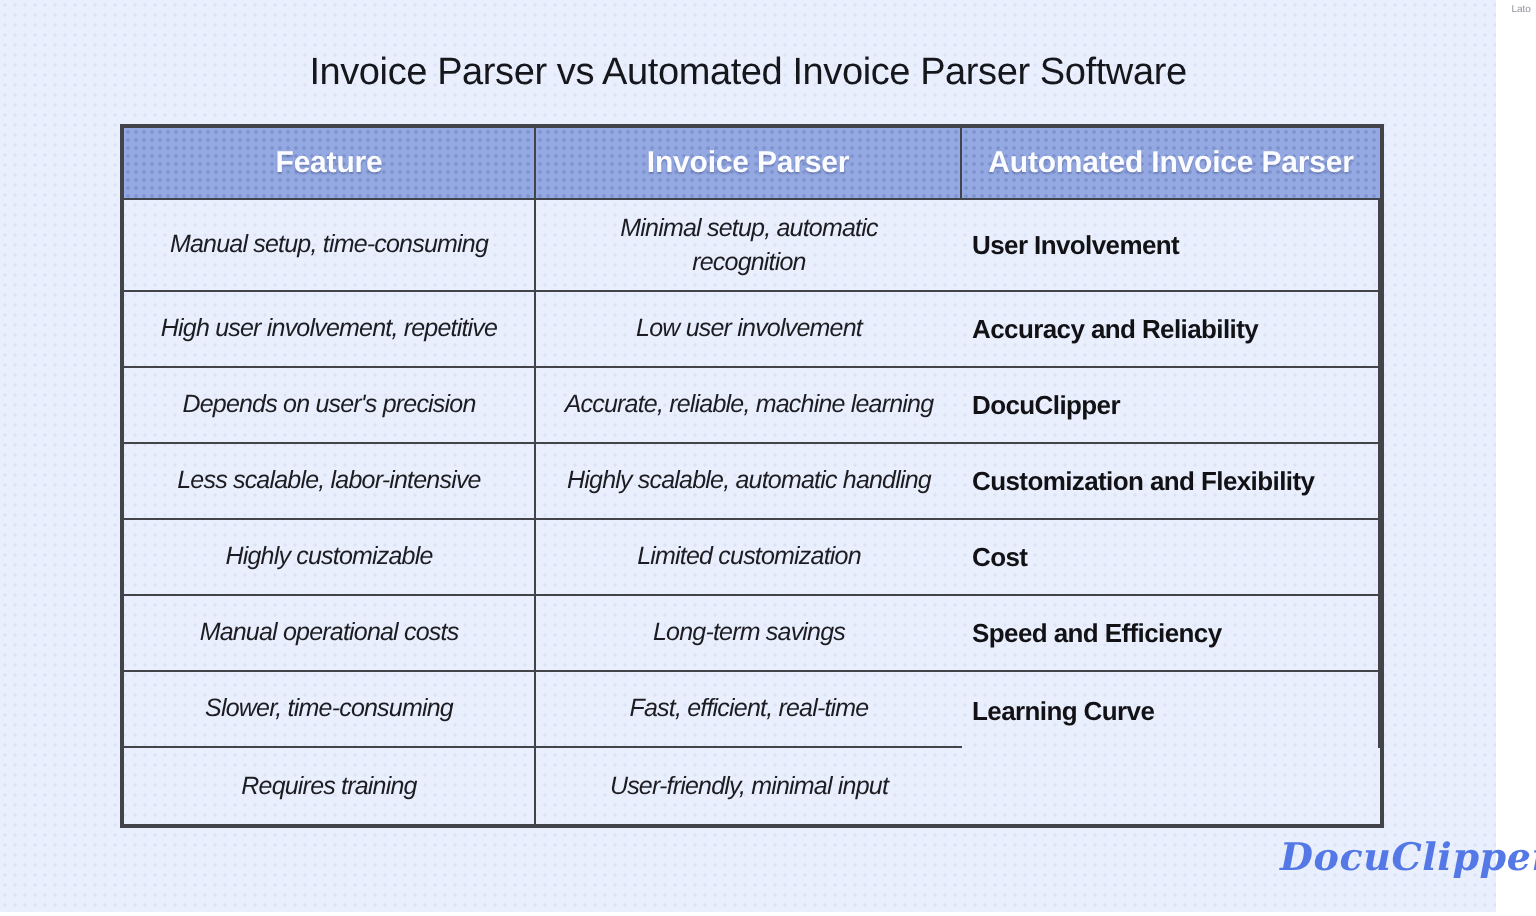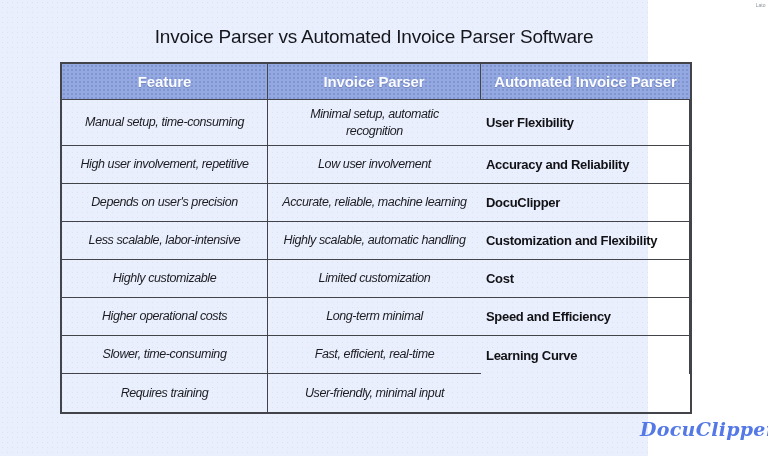--- a/index.html
+++ b/index.html
@@ -2,21 +2,21 @@
 <html><head>
 <meta charset="utf-8">
 <style>
   html,body{margin:0;padding:0;}
   body{
     width:768px;height:458px;position:relative;overflow:hidden;
     background:#ffffff;
     font-family:"Liberation Sans","DejaVu Sans",sans-serif;
   }
   .canvas{
-    position:absolute;left:0;top:0;width:648px;height:456px;
+    position:absolute;left:0;top:0;width:748px;height:456px;
     background-color:#e9effc;
     background-image:radial-gradient(rgba(140,160,210,0.16) 0.7px, transparent 0.9px);
     background-size:5px 5px;
   }
   .title{
     position:absolute;top:26px;left:0;width:748px;
     text-align:center;
     font-size:19px;font-weight:500;letter-spacing:-0.2px;
     color:#16161d;
   }
@@ -79,39 +79,39 @@
 
   <div class="table">
 
     <div class="cell header-cell">Feature</div>
     <div class="cell header-cell">Invoice Parser</div>
     <div class="cell header-cell c-last">Automated Invoice Parser</div>
 
     <div class="cell value-cell">Manual setup, time-consuming</div>
     <div class="cell value-cell c-last force-wrap">Minimal setup, automatic recognition</div>
 
-    <div class="cell feature-cell">User Flexibility</div>
+    <div class="cell feature-cell">User Involvement</div>
     <div class="cell value-cell">High user involvement, repetitive</div>
     <div class="cell value-cell c-last">Low user involvement</div>
 
     <div class="cell feature-cell">Accuracy and Reliability</div>
     <div class="cell value-cell">Depends on user's precision</div>
     <div class="cell value-cell c-last">Accurate, reliable, machine learning</div>
 
     <div class="cell feature-cell">DocuClipper</div>
     <div class="cell value-cell">Less scalable, labor-intensive</div>
     <div class="cell value-cell c-last">Highly scalable, automatic handling</div>
 
     <div class="cell feature-cell">Customization and Flexibility</div>
     <div class="cell value-cell">Highly customizable</div>
     <div class="cell value-cell c-last">Limited customization</div>
 
     <div class="cell feature-cell">Cost</div>
-    <div class="cell value-cell">Higher operational costs</div>
-    <div class="cell value-cell c-last">Long-term minimal</div>
+    <div class="cell value-cell">Manual operational costs</div>
+    <div class="cell value-cell c-last">Long-term savings</div>
 
     <div class="cell feature-cell">Speed and Efficiency</div>
     <div class="cell value-cell">Slower, time-consuming</div>
     <div class="cell value-cell c-last">Fast, efficient, real-time</div>
 
     <div class="cell feature-cell r-last">Learning Curve</div>
     <div class="cell value-cell r-last">Requires training</div>
     <div class="cell value-cell c-last r-last">User-friendly, minimal input</div>
   </div>
 

